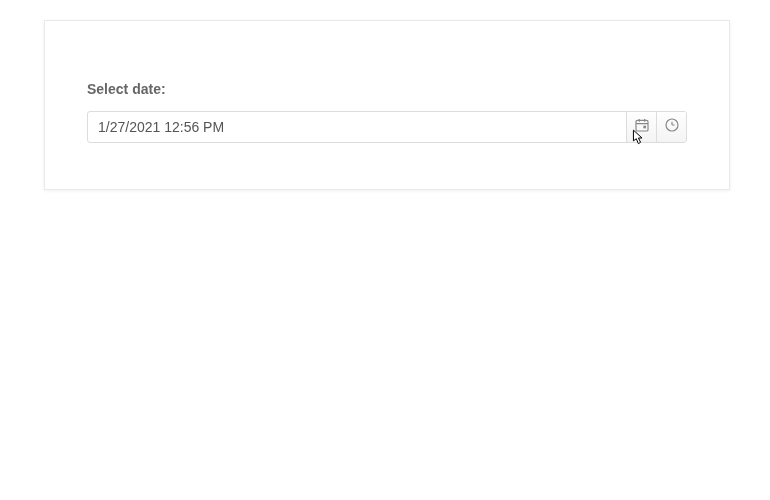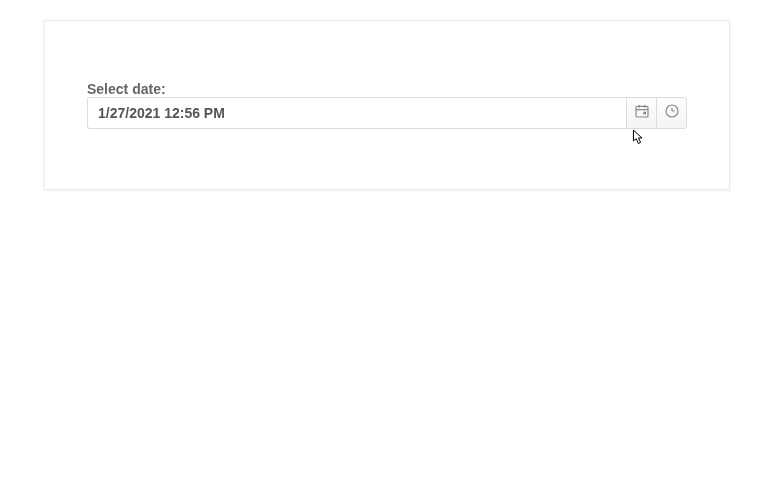--- a/index.html
+++ b/index.html
@@ -22,42 +22,41 @@
       height: 170px;
       background: #ffffff;
       border: 1px solid #e9e9e9;
       box-shadow: 0 1px 4px rgba(0,0,0,0.06);
       padding: 60px 42px 40px 42px;
     }
     .field-label {
       font-size: 14px;
       font-weight: 600;
       color: #666666;
-      margin-bottom: 0;
+      margin-bottom: 14px;
       display: block;
     }
     .input-wrapper {
       display: flex;
       align-items: stretch;
       width: 100%;
       height: 32px;
       border: 1px solid #dcdcdc;
       border-radius: 3px;
       overflow: hidden;
       background: #ffffff;
     }
     .input-field {
       flex: 1;
       border: none;
       outline: none;
       padding: 0 10px;
       font-size: 14px;
       color: #555555;
       background: transparent;
-      font-weight: bold;
     }
     .icon-button {
       width: 30px;
       height: 100%;
       display: flex;
       align-items: center;
       justify-content: center;
       background: linear-gradient(#fefefe, #f4f4f4);
       border-left: 1px solid #dcdcdc;
       cursor: pointer;

